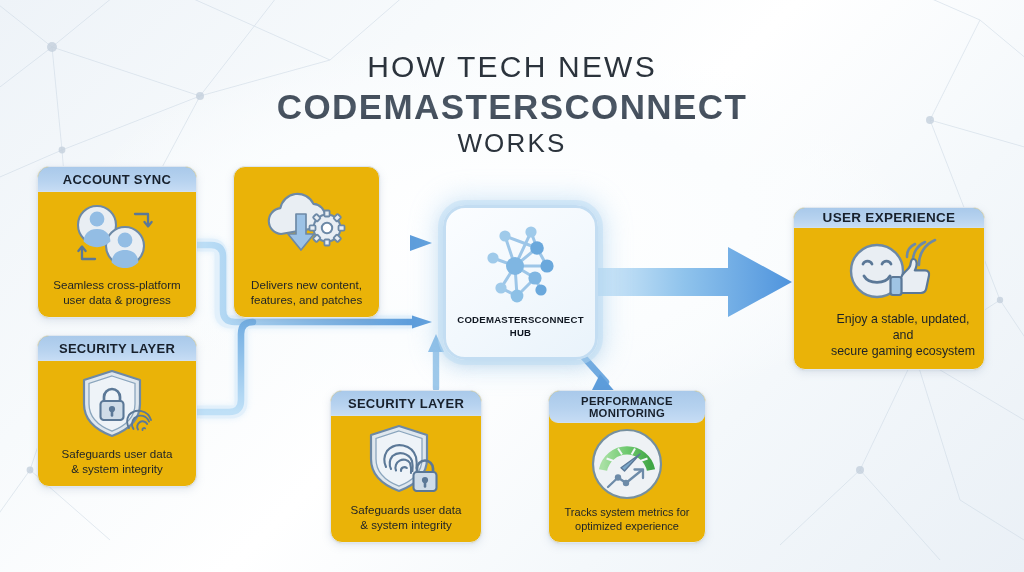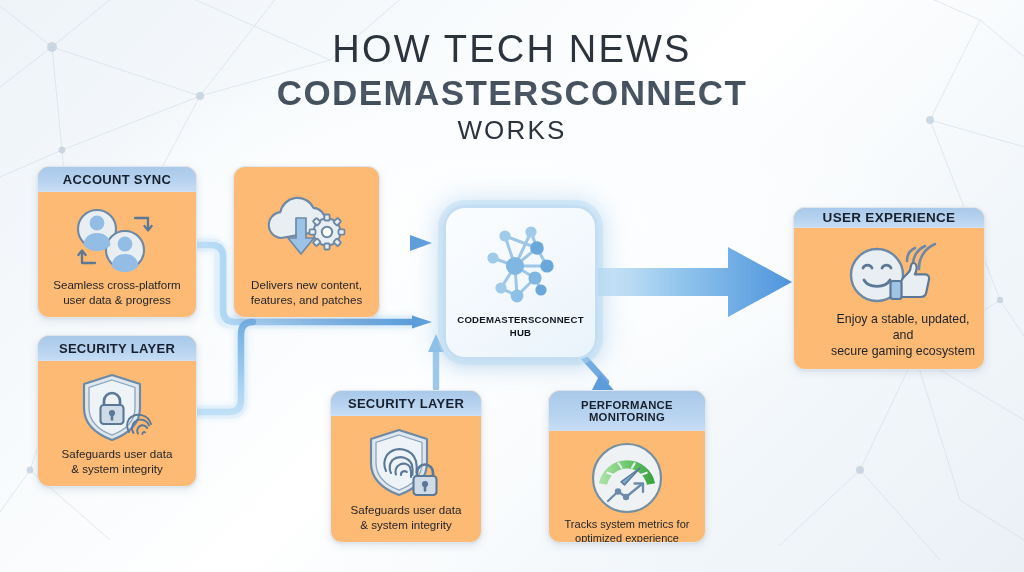--- a/index.html
+++ b/index.html
@@ -19,42 +19,42 @@
       linear-gradient(135deg, #eef3f8 0%, #f7fafc 28%, #ffffff 50%, #f4f8fb 72%, #eaf0f6 100%);
   }
   .bg-net { position:absolute; inset:0; }
 
   
   .links { position:absolute; inset:0; }
 
   
   .card {
     position:absolute;
-    background:#fdba74;
+    background:#eab308;
     border:1px solid #dfe7ef;
     border-radius:12px;
     box-shadow:0 3px 9px rgba(120,145,170,.18), 0 1px 2px rgba(120,145,170,.12);
     overflow:hidden;
     display:flex; flex-direction:column;
   }
   .card-hd {
     background:linear-gradient(180deg,#a9c9ea 0%, #b6d2ef 55%, #c6dcf4 100%);
     color:#17202c;
     font-weight:bold;
     text-align:center;
     letter-spacing:.3px;
     border-bottom:1px solid #cfe0f2;
     flex:0 0 auto;
     display:flex; align-items:center; justify-content:center;
   }
   .card-bd {
     flex:1 1 auto;
     display:flex; flex-direction:column;
     align-items:center; justify-content:flex-end;
-    padding:8px 8px 9px;
+    padding:0 8px 9px;
   }
   .card-icon { display:flex; align-items:center; justify-content:center; flex:1 1 auto; }
   .card-txt {
     text-align:center;
     color:#1c2228;
     line-height:1.28;
     flex:0 0 auto;
   }
 
   
@@ -62,21 +62,21 @@
   #card-platform-updates { left:233px; top:166px; width:147px; height:152px; }
   #card-security-left { left:37px;  top:335px; width:160px; height:152px; }
   #card-security-bottom { left:330px; top:390px; width:152px; height:153px; }
   #card-performance { left:548px; top:390px; width:158px; height:153px; }
   #card-user-exp   { left:793px; top:207px; width:192px; height:163px; }
 
   #card-account-sync .card-hd,
   #card-security-left .card-hd { height:25px; font-size:13px; }
   #card-platform-updates .card-hd { height:25px; font-size:12.5px; }
   #card-security-bottom .card-hd { height:25px; font-size:13px; }
-  #card-performance .card-hd { height:40px; font-size:11.3px; }
+  #card-performance .card-hd { height:32px; font-size:11.3px;border-radius:9px; }
   #card-user-exp .card-hd { height:20px; font-size:13.5px; }
 
   #card-account-sync .card-txt,
   #card-security-left .card-txt,
   #card-platform-updates .card-txt,
   #card-security-bottom .card-txt { font-size:11.6px; }
   #card-performance .card-txt { font-size:11px; }
   #card-user-exp .card-txt { font-size:12.4px;margin-left:28px; }
 
   
@@ -100,22 +100,23 @@
     letter-spacing:.25px;
     color:#0f1620;
     line-height:1.35;
   }
 
   
   #title-block {
     position:absolute; left:0; top:26px; width:1024px; text-align:center;
   }
   .t-line1 {
-    font-size:38px; letter-spacing:2.2px; color:#2b333c; font-weight:400;
+    font-size:30px; letter-spacing:2.2px; color:#2b333c; font-weight:400;
     line-height:1.22;
+    margin-top:23px;
   }
   .t-line2 {
     font-size:35px; letter-spacing:1.4px; font-weight:bold;
     line-height:1.22;
     background:linear-gradient(180deg,#3d4753 0%,#4c5866 50%,#39424e 100%);
     -webkit-background-clip:text; background-clip:text;
     -webkit-text-fill-color:transparent; color:#414b57;
   }
   .t-line3 {
     font-size:26px; letter-spacing:2.2px; color:#2b333c; font-weight:400;

